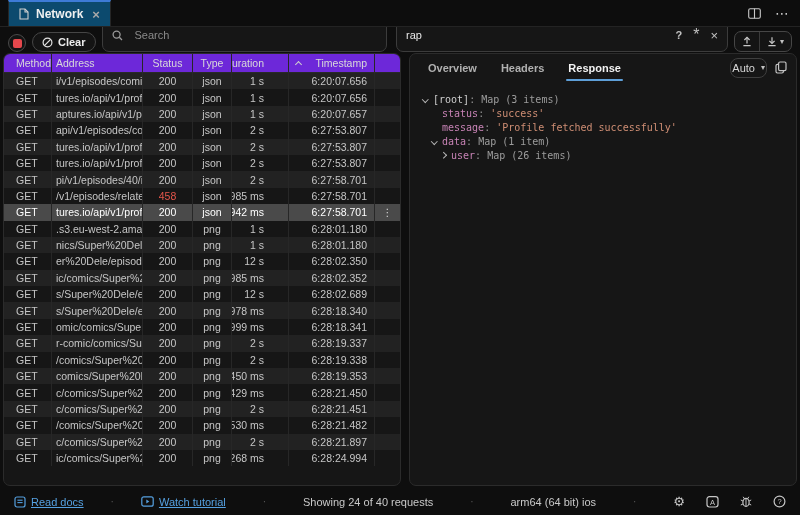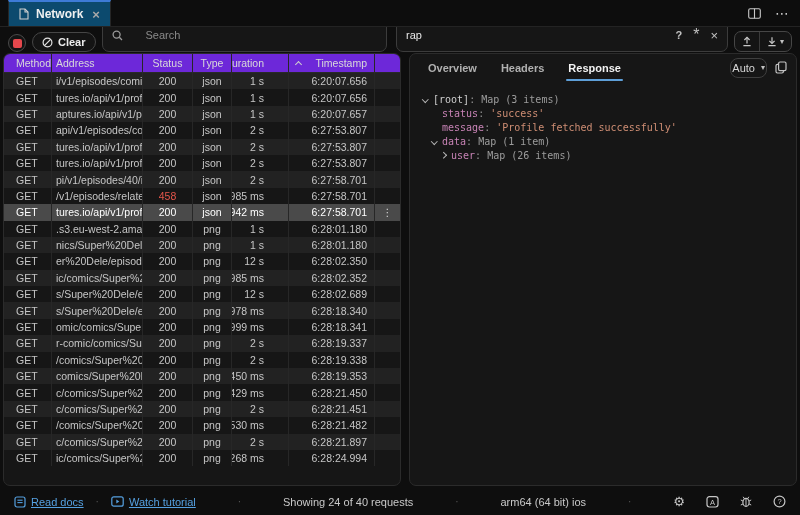--- a/index.html
+++ b/index.html
@@ -18,21 +18,21 @@
   .glyph { font-family:"DejaVu Sans", sans-serif; }
   .more-glyph { font-size:14px; letter-spacing:1px; }
 
   
   .toolbar { height:25px; flex:none; display:flex; align-items:flex-end; padding:0 8px; gap:6px; background:#0e0e0e; }
   .record-btn { width:18px; height:18px; flex:none; border:1px solid #4a4a4a; border-radius:50%;
     display:flex; align-items:center; justify-content:center; background:#141414; }
   .record-dot { width:9px; height:9px; border-radius:2px; background:#e5484d; }
   .clear-btn { height:20px; flex:none; display:flex; align-items:center; gap:5px; padding:0 9px;
     border:1px solid #464646; border-radius:10px; background:#141414; color:#ececec; font-size:11px; font-weight:700; }
-  .inputbox { height:34px; display:flex; align-items:center; gap:23px; padding:0 9px;
+  .inputbox { height:34px; display:flex; align-items:center; gap:12px; padding:0 9px;
     border:1px solid #3c3c3c; border-radius:7px; background:#161616; }
   .searchbox { flex:1; margin-right:3px; }
   .filterbox { width:332px; flex:none; }
   .inputbox input { flex:1; min-width:0; background:transparent; border:none; outline:none;
     color:#e6e6e6; font-size:11px; font-family:"Liberation Sans", sans-serif; }
   .inputbox input::placeholder { color:#8a8a8a; }
   .filter-icons { display:flex; align-items:center; gap:11px; color:#c2c2c2; }
   .f-help { font-size:11px; font-weight:700; }
   .f-star { font-size:16px; line-height:10px; height:10px; }
   .f-clear { font-size:13px; line-height:1; }
@@ -86,21 +86,21 @@
   .chev.closed { transform:rotate(-45deg); }
   .tkey.prop { color:#c783b5; }
   .tkey.root { color:#cfcfcf; }
   .tcolon { color:#8f8f8f; }
   .ttype { color:#9c9c9c; }
   .tval { color:#cf8e74; }
 
   
   .footer { height:27px; flex:none; display:flex; align-items:center; justify-content:space-between;
     padding:0 14px; font-size:11px; color:#c9c9c9; background:#0e0e0e; }
-  .foot-left { display:flex; align-items:center; gap:12px; }
+  .foot-left { display:flex; align-items:center; gap:27px; }
   .flink { display:flex; align-items:center; gap:5px; color:#55a0e0; text-decoration:underline; cursor:pointer; }
   .fdot { color:#5a5a5a; font-size:10px; }
   .foot-icons { display:flex; align-items:center; gap:21px; color:#c6c6c6; }
   .gear-glyph { font-size:13px; line-height:1; }
   svg { display:block; }
 </style>
 </head>
 <body>
 
 <div class="app">

